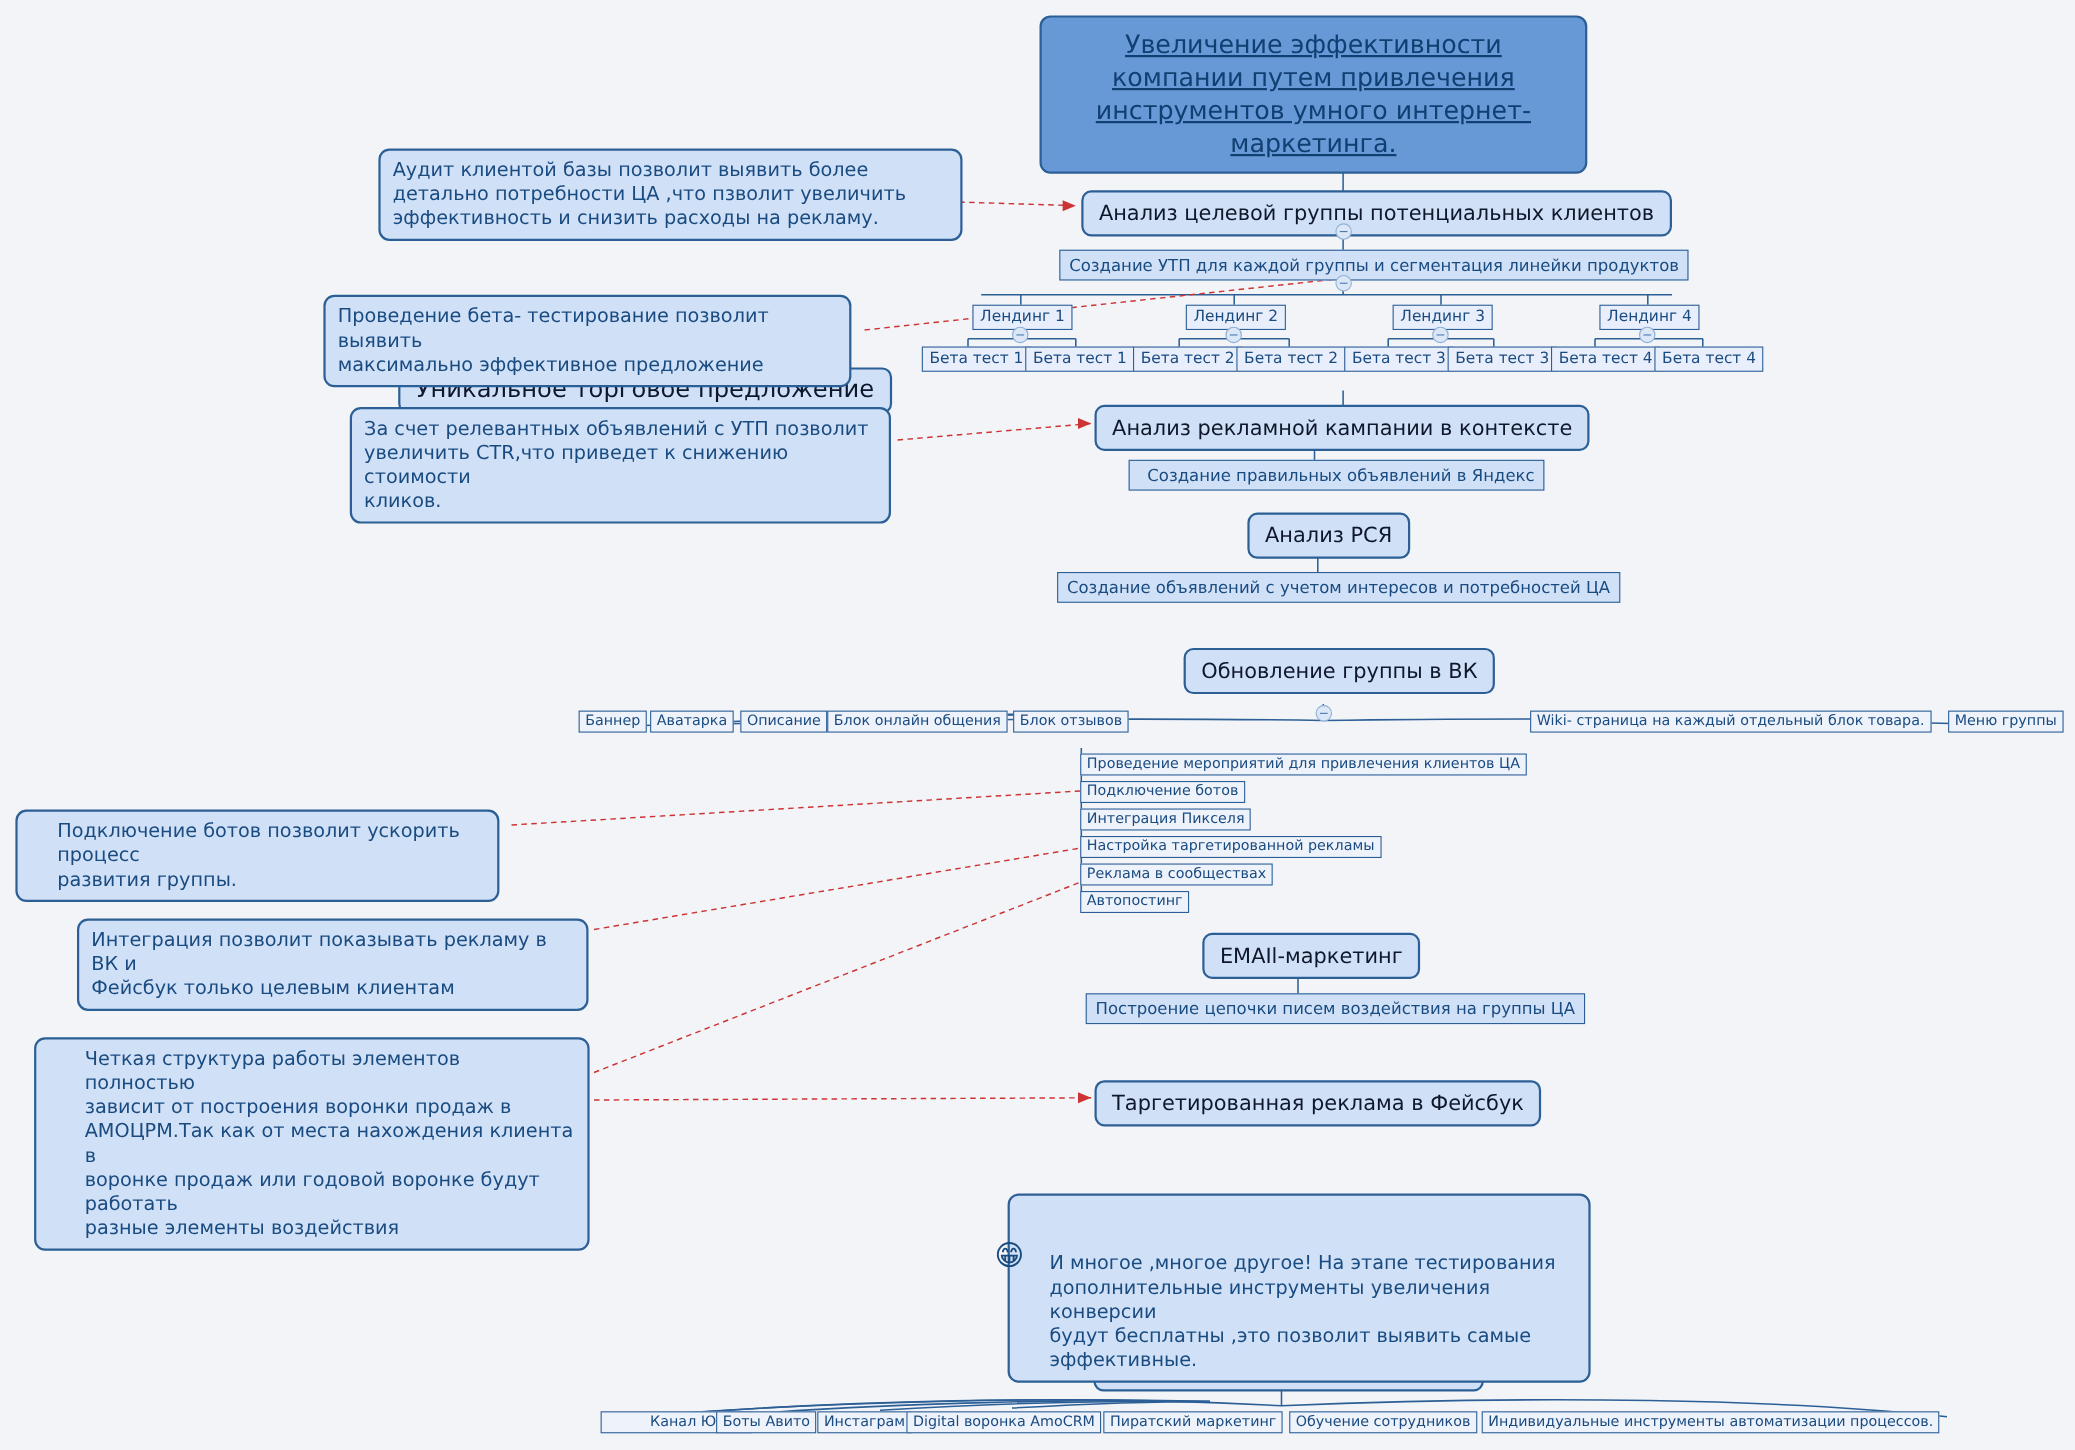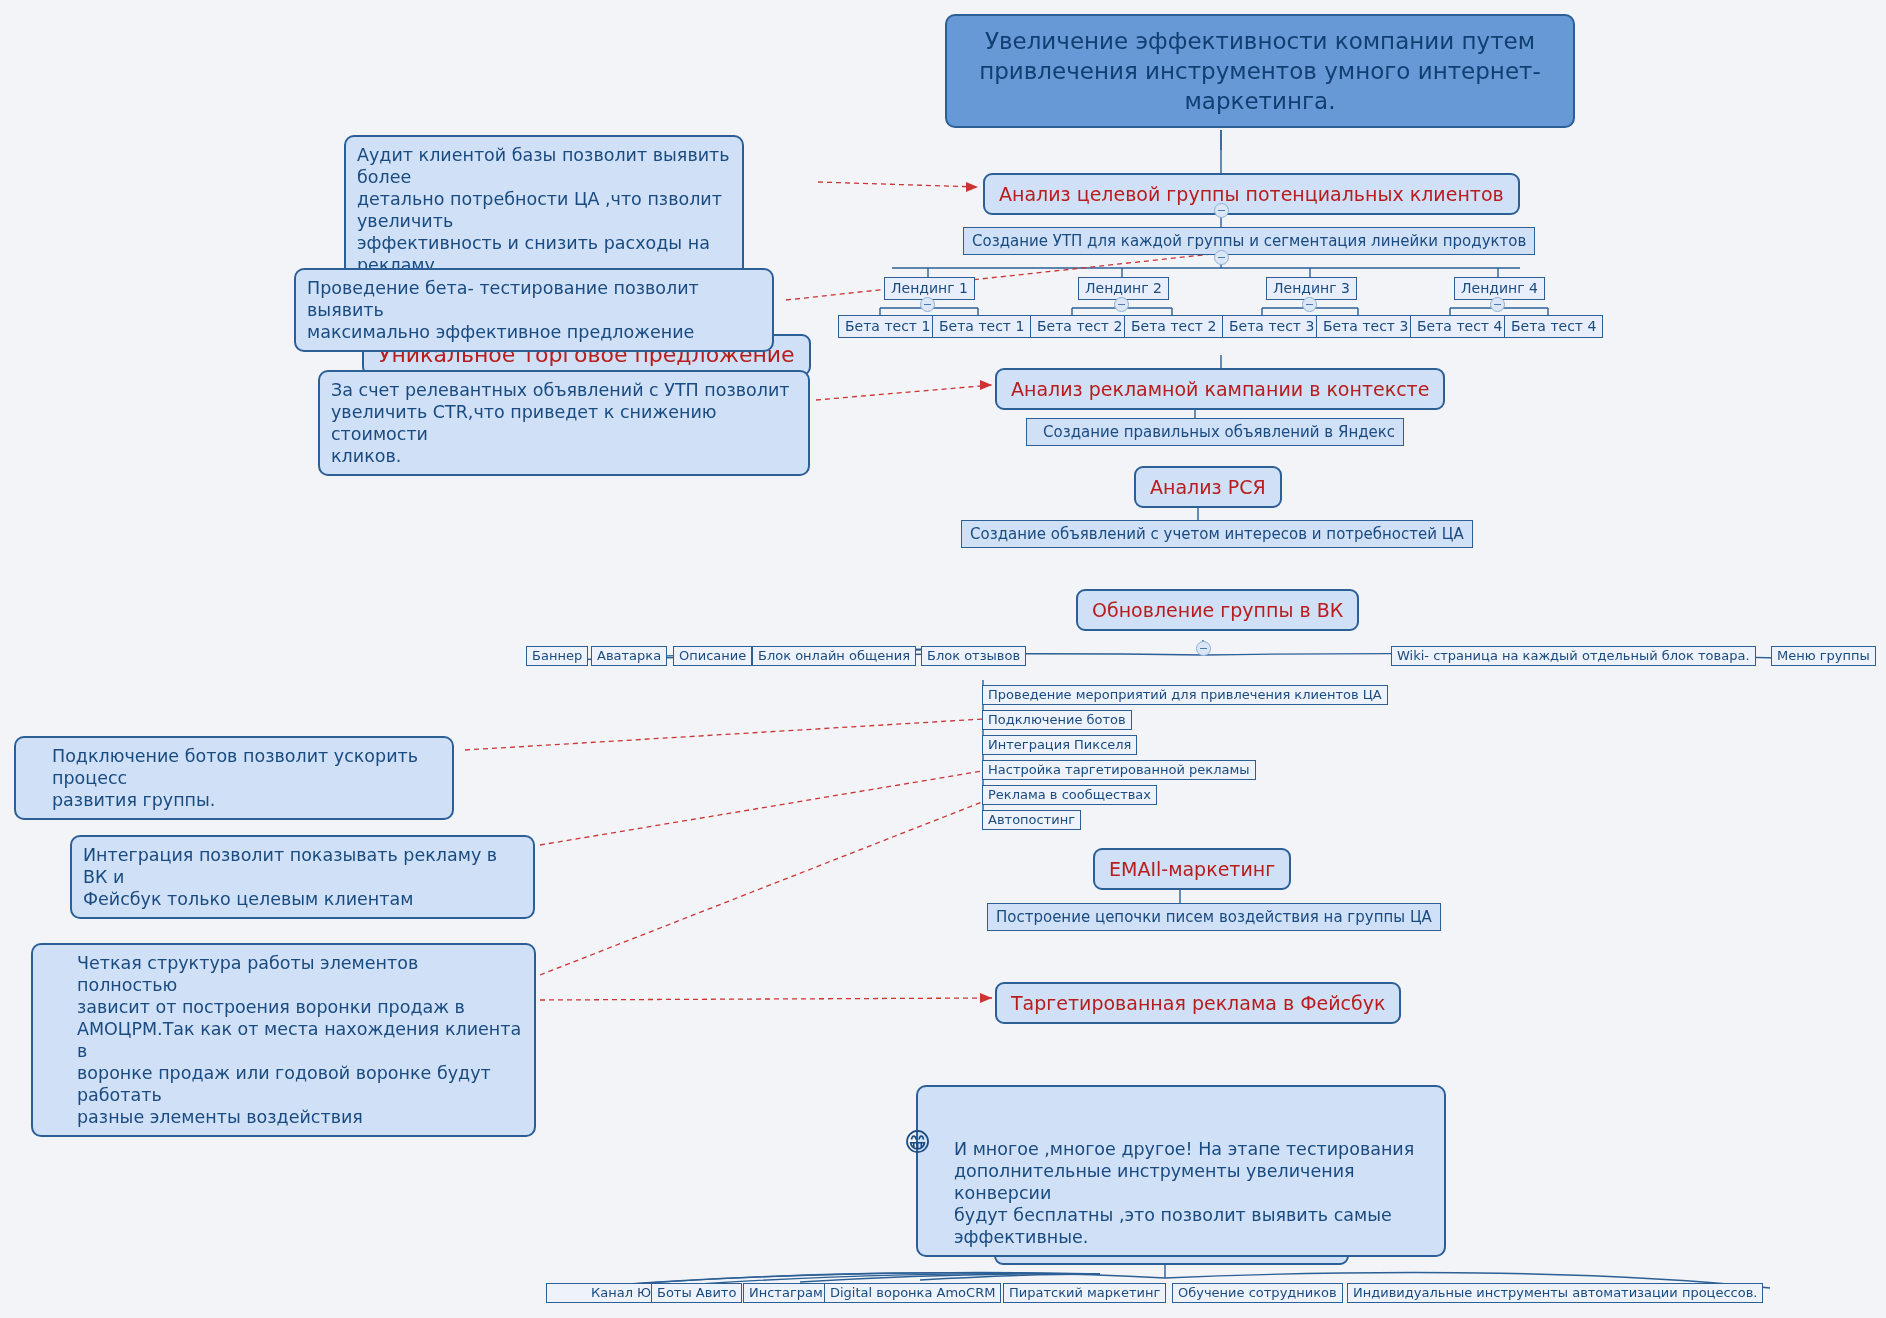--- a/index.html
+++ b/index.html
@@ -31,21 +31,21 @@
   }
 
   
   .main-node {
     background: #cfe0f7;
     border: 2px solid #2c5f96;
     border-radius: 9px;
     font-size: 19px;
     line-height: 24px;
     padding: 7px 14px;
-    color: #b91c1c;
+    color: #0f172a;
   }
 
   
   .mid-node {
     background: #cfe0f7;
     border: 1px solid #2c5f96;
     font-size: 16px;
     line-height: 20px;
     padding: 3px 8px;
     color: #1a4b80;
@@ -173,21 +173,21 @@
       <polygon points="978,187 966,182 966,192"></polygon>
       <polygon points="1295,245 1282,243 1287,253"></polygon>
       <polygon points="992,385 980,380 980,390"></polygon>
       <polygon points="1000,718 988,713 988,723"></polygon>
       <polygon points="1000,768 988,764 989,774"></polygon>
       <polygon points="1000,795 988,791 989,801"></polygon>
       <polygon points="992,998 980,993 980,1003"></polygon>
     </g>
   </svg>
 
-  <div class="node root-node" style="left:945px; top:14px; width:630px;">Увеличение эффективности компании
+  <div class="node root-node" style="left:945px; top:14px; width:498px;text-decoration:underline;">Увеличение эффективности компании
 путем привлечения инструментов
 умного интернет-маркетинга.</div>
 
   <div class="node main-node" style="left:983px; top:173px;">Анализ целевой группы потенциальных клиентов</div>
   <div class="toggle" style="left:1214px; top:203px;"></div>
 
   <div class="node mid-node" style="left:963px; top:227px; font-size:15px;">Создание УТП для каждой группы и сегментация линейки продуктов</div>
   <div class="toggle" style="left:1214px; top:250px;"></div>
 
   <div class="node small-node" style="left:884px; top:277px;">Лендинг 1</div>
@@ -241,21 +241,21 @@
 
   <div class="node main-node" style="left:994px; top:1223px; font-size:18px;">При дальнейшем сотрудничестве</div>
   <div class="node tiny-node" style="left:546px; top:1283px;padding-left:44px;">Канал Ютюб</div>
   <div class="node tiny-node" style="left:651px; top:1283px;">Боты Авито</div>
   <div class="node tiny-node" style="left:743px; top:1283px;">Инстаграм</div>
   <div class="node tiny-node" style="left:824px; top:1283px;">Digital воронка AmoCRM</div>
   <div class="node tiny-node" style="left:1003px; top:1283px;">Пиратский маркетинг</div>
   <div class="node tiny-node" style="left:1172px; top:1283px;">Обучение сотрудников</div>
   <div class="node tiny-node" style="left:1347px; top:1283px;">Индивидуальные инструменты автоматизации процессов.</div>
 
-  <div class="note" style="left:344px; top:135px; width:400px;">Аудит клиентой базы позволит выявить более
+  <div class="note" style="left:344px; top:135px; width:531px;">Аудит клиентой базы позволит выявить более
 детально потребности ЦА ,что пзволит увеличить
 эффективность и снизить расходы на рекламу.</div>
 
   <div class="note" style="left:294px; top:268px; width:480px;">Проведение бета- тестирование позволит выявить
 максимально эффективное предложение</div>
 
   <div class="note" style="left:318px; top:370px; width:492px;">За счет релевантных объявлений с УТП позволит
 увеличить CTR,что приведет к снижению стоимости
 кликов.</div>
 

